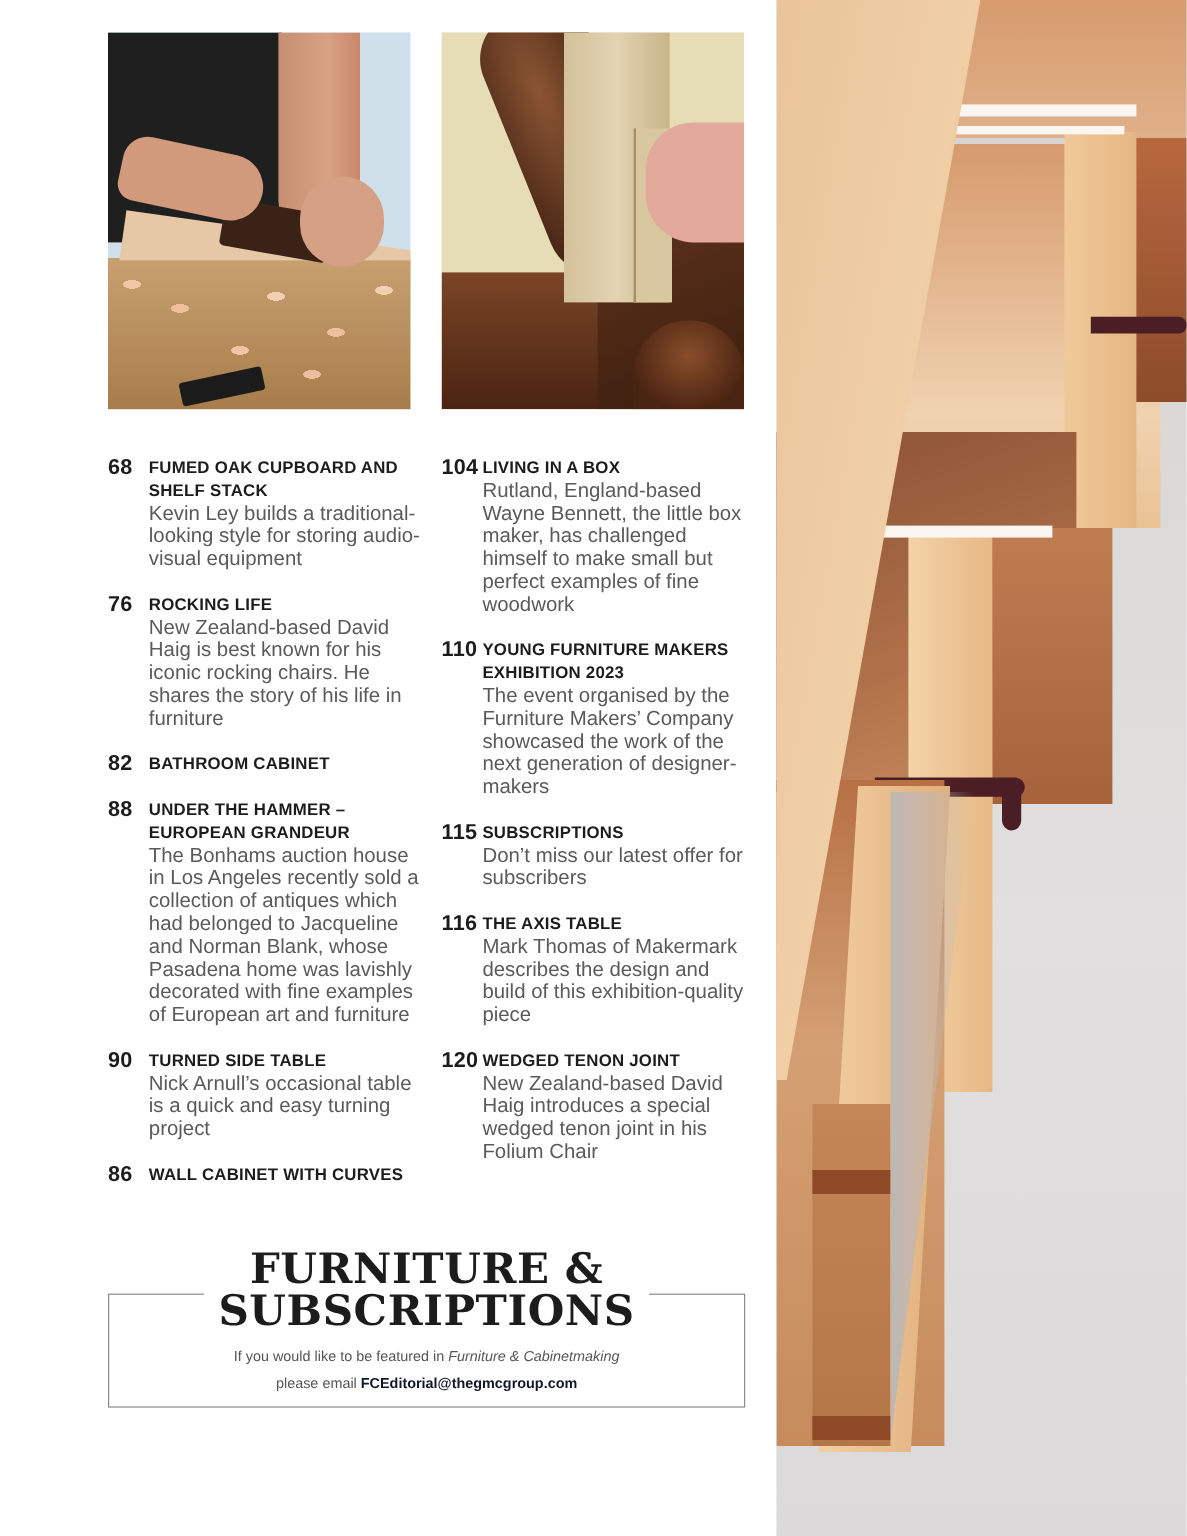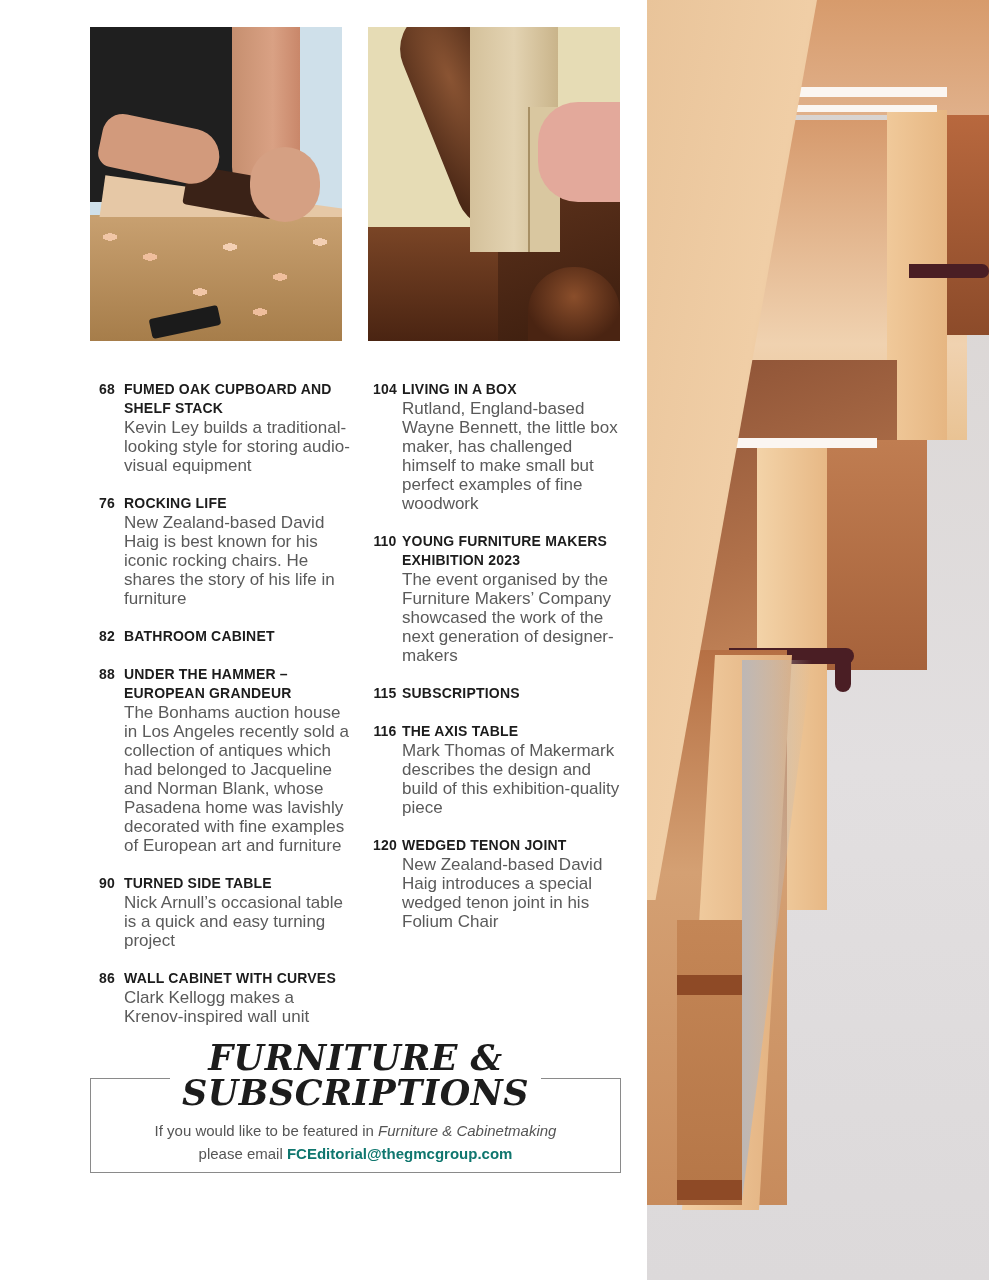--- a/index.html
+++ b/index.html
@@ -61,33 +61,33 @@
     #photo-drawers .dt1 { position: absolute; left: 30px; top: 975px; width: 65px; height: 20px; background: #8e4a26; }
     #photo-drawers .dt2 { position: absolute; left: 30px; top: 1180px; width: 65px; height: 20px; background: #8e4a26; }
     #photo-drawers .shadow { position: absolute; left: 95px; top: 660px; width: 70px; height: 540px; background: linear-gradient(90deg, #bdb7b5, transparent); clip-path: polygon(0 0, 100% 0, 0 100%); }
 
     
     .col { position: absolute; top: 380px; }
     #col-left { left: 90px; width: 260px; }
     #col-right { left: 368px; width: 260px; }
 
     .entry { display: flex; margin-bottom: 19px; }
-    .entry .num { flex: 0 0 34px; font-size: 14px; font-weight: bold; color: #1c1c1c; line-height: 19px; letter-spacing: 0.2px; text-align: center; }
+    .entry .num { flex: 0 0 34px; font-size: 18px; font-weight: bold; color: #1c1c1c; line-height: 19px; letter-spacing: 0.2px; }
     .entry .body { flex: 1; }
     .entry .title { font-size: 14px; font-weight: bold; color: #1c1c1c; line-height: 19px; text-transform: uppercase; letter-spacing: 0.2px; }
     .entry .desc { font-size: 17px; color: #5a5a5a; line-height: 19px; }
 
     
     #promo-box { position: absolute; left: 90px; top: 1078px; width: 531px; height: 95px; border: 1px solid #8a8a8a; }
-    #promo-title { position: absolute; left: 90px; top: 1040px; width: 531px; text-align: center; font-family: "DejaVu Serif", "Liberation Serif", serif; font-weight: bold; font-size: 35px; line-height: 35px; color: #1c1c1c; letter-spacing: 0.5px; font-style: italic; }
+    #promo-title { position: absolute; left: 90px; top: 1040px; width: 531px; text-align: center; font-family: "DejaVu Serif", "Liberation Serif", serif; font-weight: bold; font-size: 35px; line-height: 35px; color: #1c1c1c; letter-spacing: 0.5px; }
     #promo-title span { display: block; }
     #promo-title .mask { display: inline-block; background: #fff; padding: 0 12px; }
-    #promo-text { position: absolute; left: 90px; top: 1119px; width: 531px; text-align: center; font-size: 15px; line-height: 23px; color: #555; }
+    #promo-text { position: absolute; left: 90px; top: 1119px; width: 531px; text-align: center; font-size: 12px; line-height: 23px; color: #555; }
     #promo-text em { font-style: italic; color: #555; }
-    #promo-text strong { font-weight: bold; color: #0f766e; }
+    #promo-text strong { font-weight: bold; color: #0f172a; }
   </style>
 </head>
 <body>
 
 <div class="photo" id="photo-planing">
   <div class="shirt"></div>
   <div class="arm"></div>
   <div class="board"></div>
   <div class="shavings"></div>
   <div class="plane"></div>
@@ -161,21 +161,20 @@
     <div class="num">90</div>
     <div class="body">
       <div class="title">TURNED SIDE TABLE</div>
       <div class="desc">Nick Arnull’s occasional table is a quick and easy turning project</div>
     </div>
   </div>
   <div class="entry">
     <div class="num">86</div>
     <div class="body">
       <div class="title">WALL CABINET WITH CURVES</div>
-      <div class="desc">Clark Kellogg makes a Krenov-inspired wall unit</div>
     </div>
   </div>
 </div>
 
 <div class="col" id="col-right">
   <div class="entry">
     <div class="num">104</div>
     <div class="body">
       <div class="title">LIVING IN A BOX</div>
       <div class="desc">Rutland, England-based Wayne Bennett, the little box maker, has challenged himself to make small but perfect examples of fine woodwork</div>
@@ -185,20 +184,21 @@
     <div class="num">110</div>
     <div class="body">
       <div class="title">YOUNG FURNITURE MAKERS EXHIBITION 2023</div>
       <div class="desc">The event organised by the Furniture Makers’ Company showcased the work of the next generation of designer-makers</div>
     </div>
   </div>
   <div class="entry">
     <div class="num">115</div>
     <div class="body">
       <div class="title">SUBSCRIPTIONS</div>
+      <div class="desc">Don’t miss our latest offer for subscribers</div>
     </div>
   </div>
   <div class="entry">
     <div class="num">116</div>
     <div class="body">
       <div class="title">THE AXIS TABLE</div>
       <div class="desc">Mark Thomas of Makermark describes the design and build of this exhibition-quality piece</div>
     </div>
   </div>
   <div class="entry">

